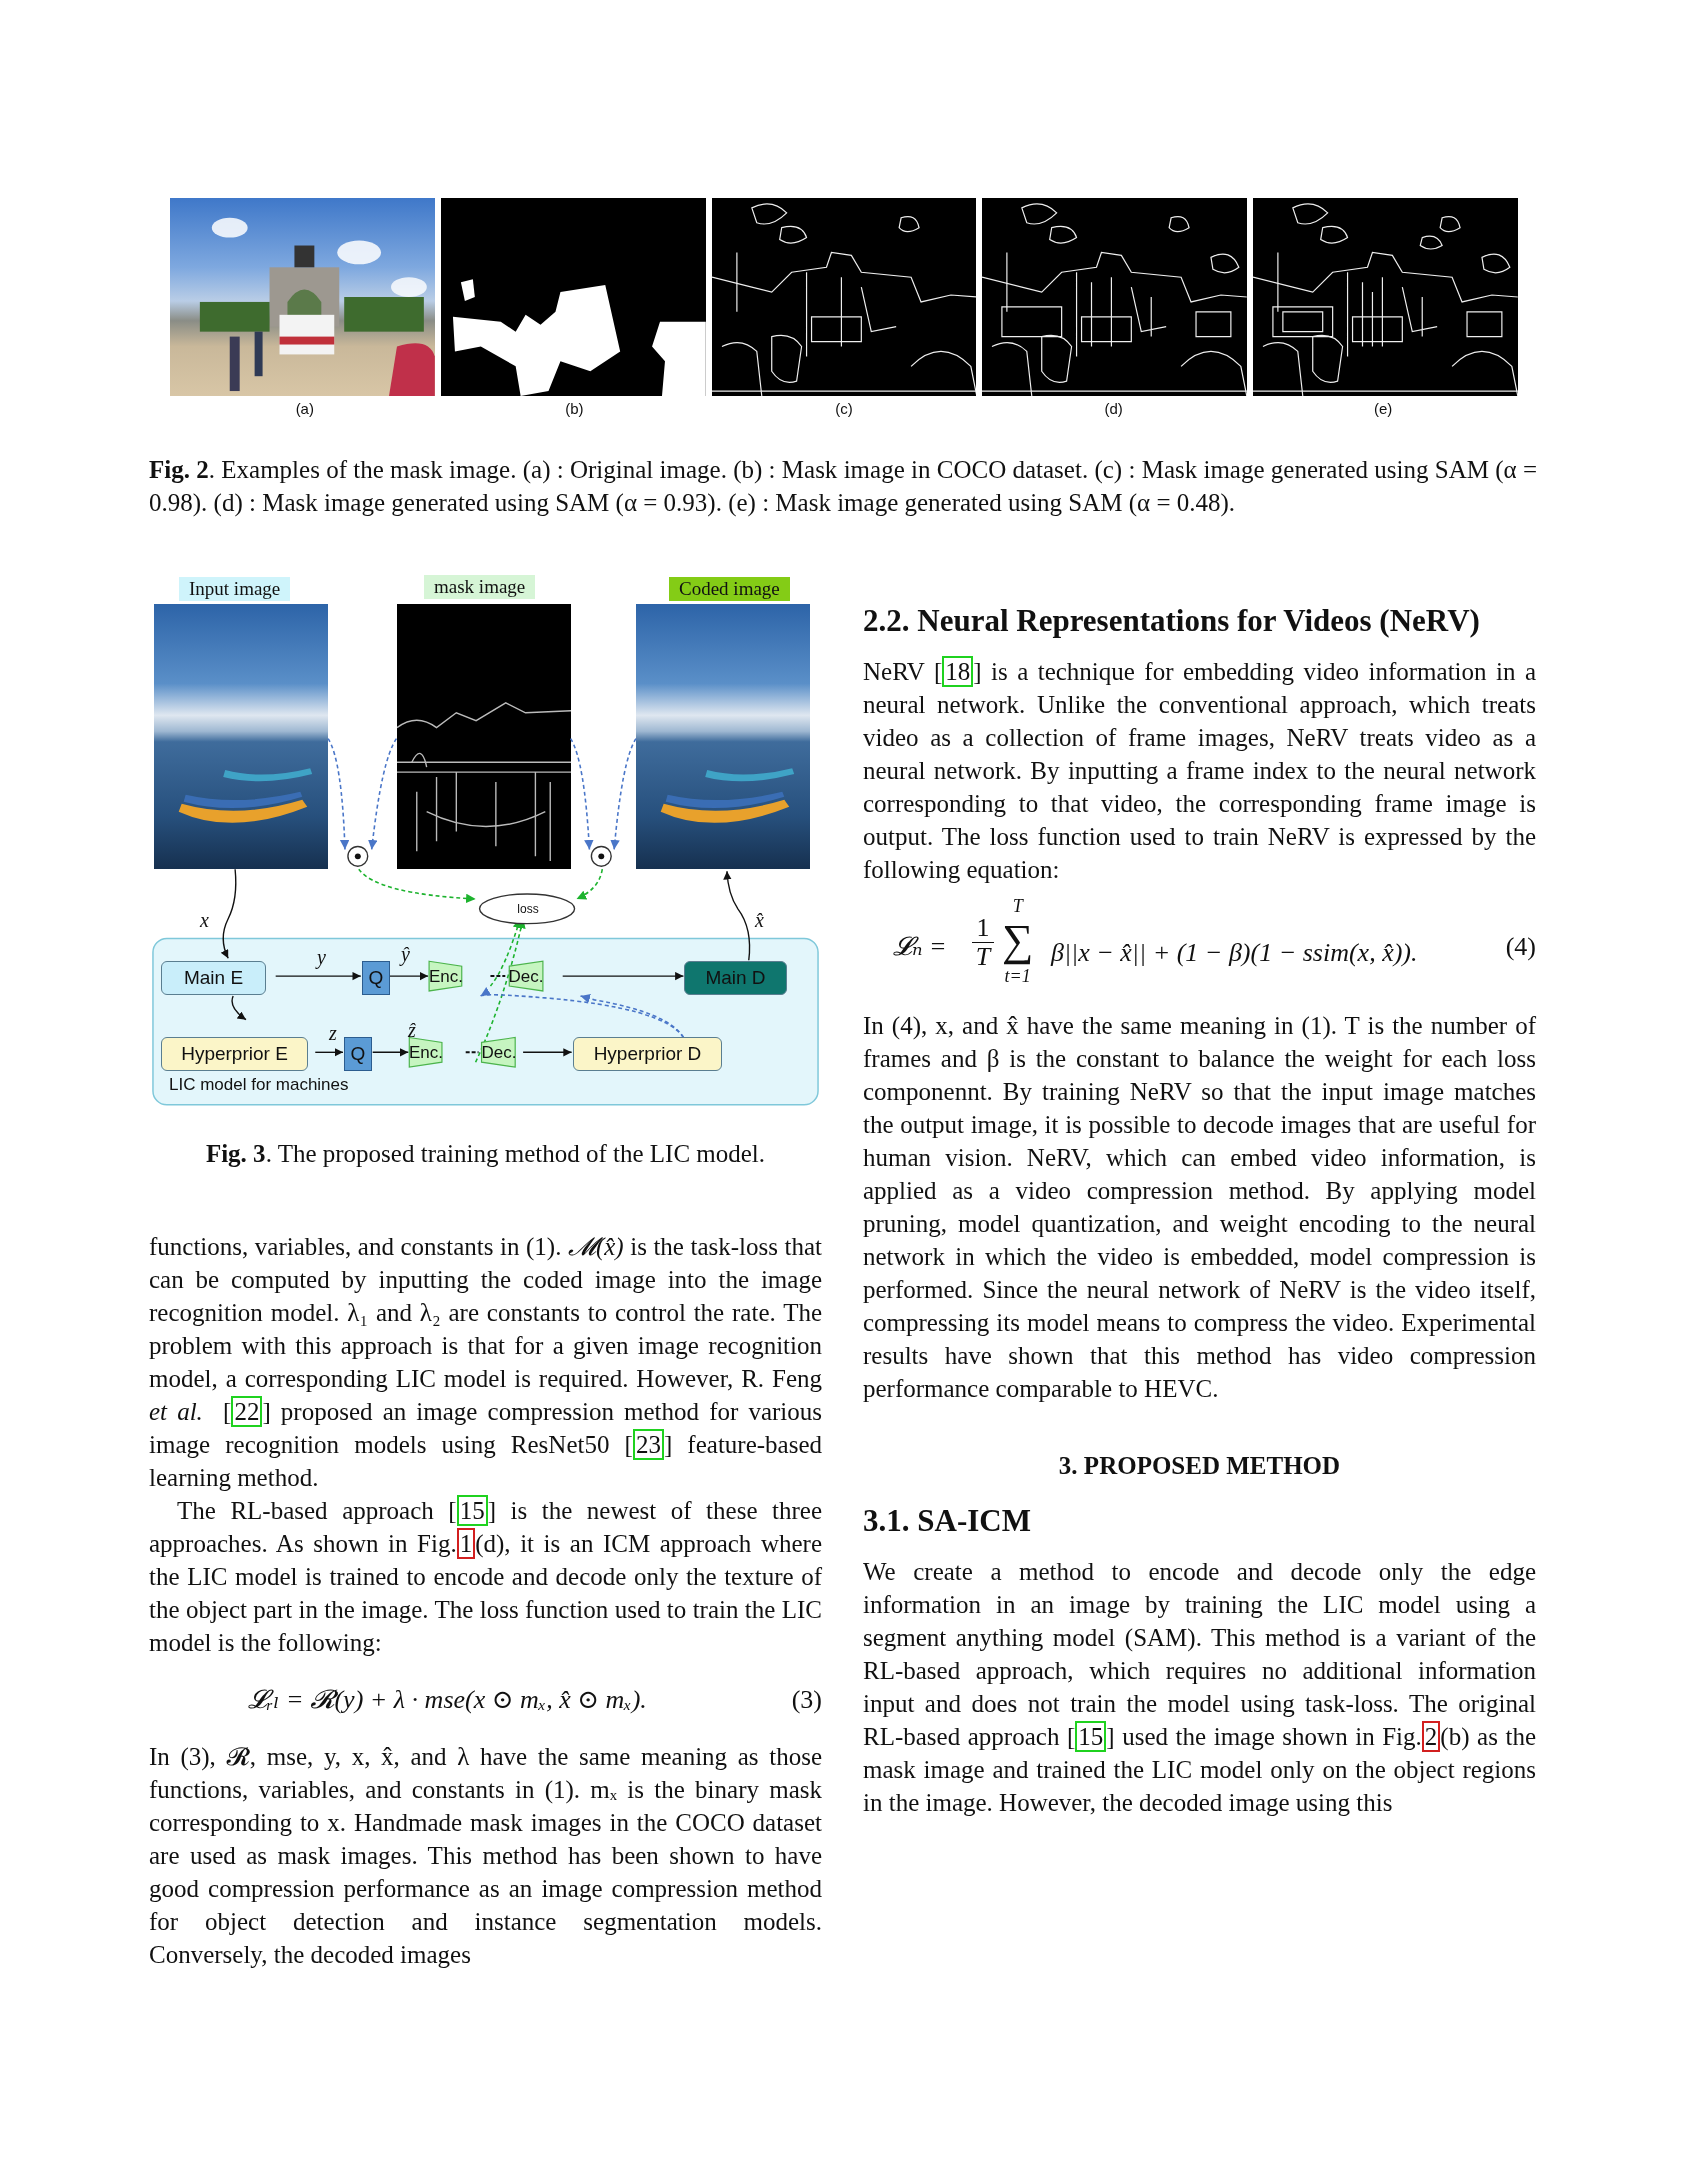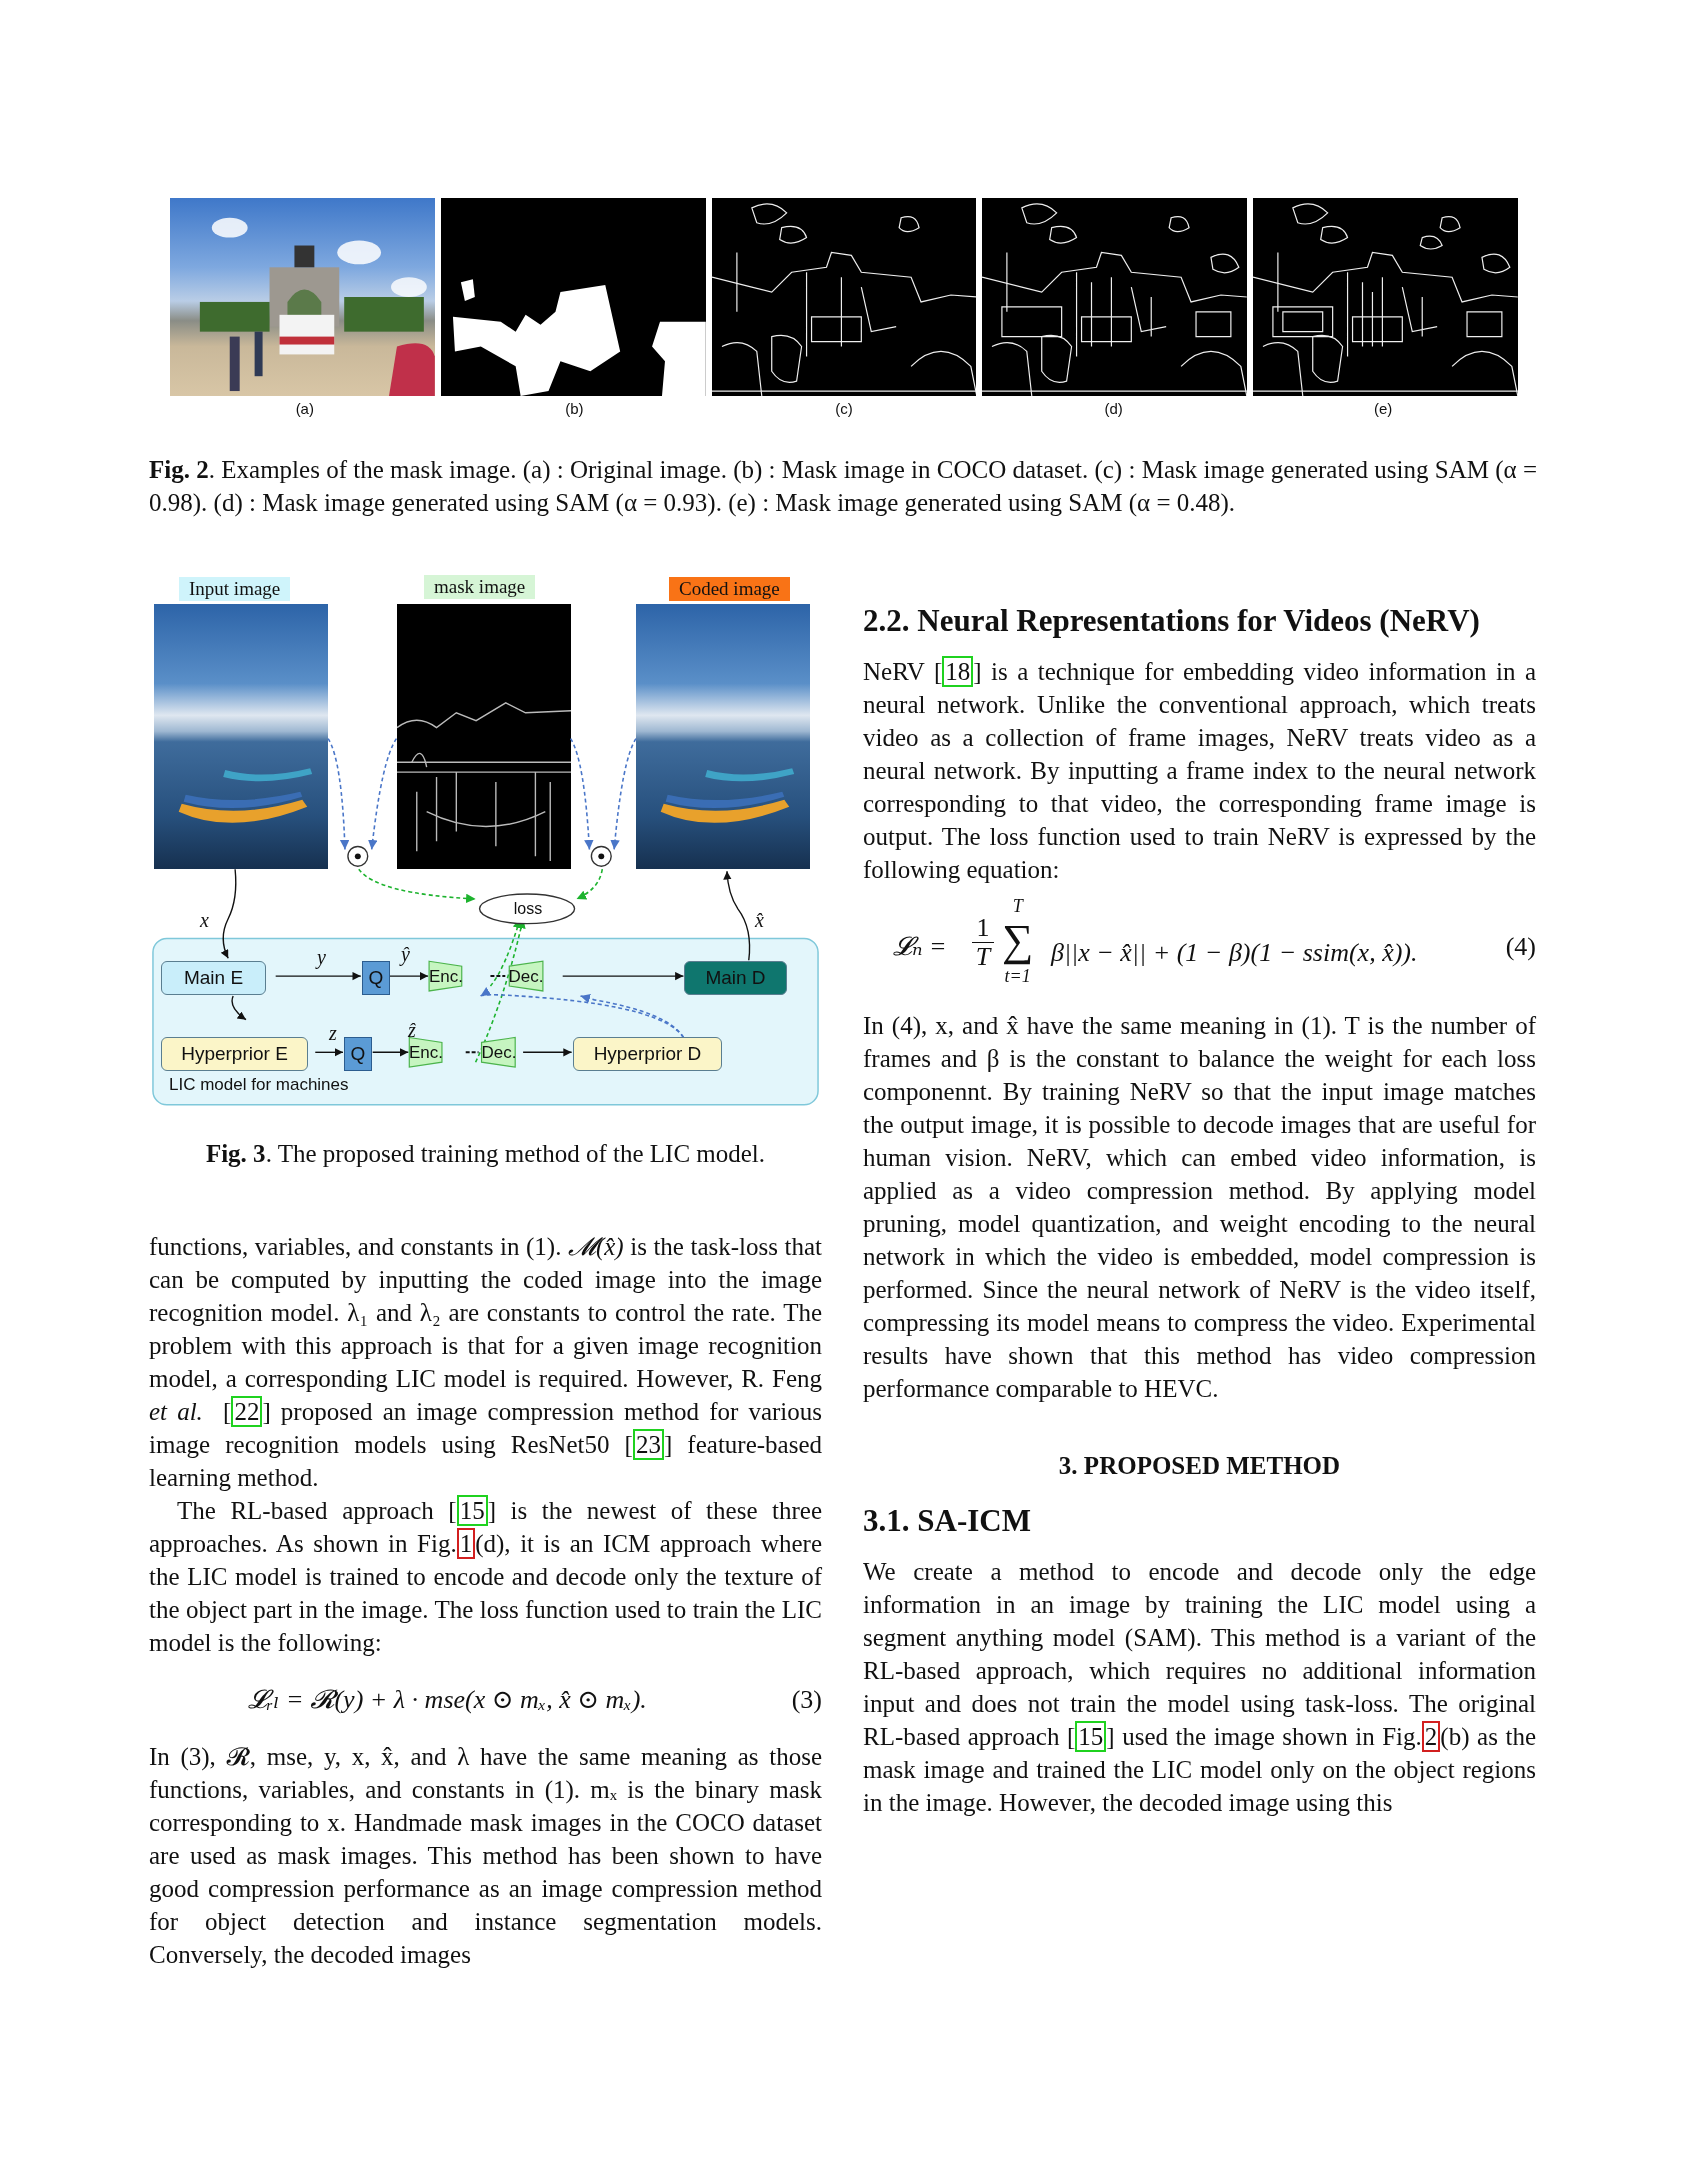--- a/index.html
+++ b/index.html
@@ -115,21 +115,21 @@
   <span>(d)</span>
   <span>(e)</span>
 </div>
 <div class="abs caption" style="left:149px;top:453px;width:1388px;text-align:justify;">
   <b>Fig. 2</b><span>. Examples of the mask image. (a) : Original image. (b) : Mask image in COCO dataset. (c) : Mask image generated using SAM (α = 0.98). (d) : Mask image generated using SAM (α = 0.93). (e) : Mask image generated using SAM (α = 0.48).</span>
 </div>
 
 <div class="abs diag">
   <div class="tag" style="left:30px;top:5px;background:#cff4fb;">Input image</div>
   <div class="tag" style="left:275px;top:3px;background:#d6f5d6;">mask image</div>
-  <div class="tag" style="left:520px;top:5px;background:#f97316;">Coded image</div>
+  <div class="tag" style="left:520px;top:5px;background:#84cc16;">Coded image</div>
 
   <div class="photo" style="left:5px;top:32px;width:174px;height:265px;background:linear-gradient(180deg,#2d64a8 0%,#5a8fc8 30%,#dfe7f0 42%,#9fb8d2 48%,#3f6c9c 52%,#27507d 80%,#16304f 100%);">
     <svg width="174" height="265" viewBox="0 0 176 268">
         <path d="M25 210 Q80 235 155 205 L150 198 Q85 218 28 202Z" fill="#e8a12c"></path>
         <path d="M30 200 Q85 215 150 195 L148 190 Q85 205 32 193Z" fill="#3a6db4"></path>
         <path d="M70 175 Q110 185 160 172 L158 166 Q110 178 72 168Z" fill="#3fa3c6"></path>
       </svg>
   </div>
   <div class="photo" style="left:248px;top:32px;width:174px;height:265px;background:#000;">
     <svg width="174" height="265" viewBox="0 0 176 268" fill="none" stroke="#bbb" stroke-width="1.4">
@@ -193,21 +193,21 @@
     <circle cx="457" cy="287" r="3" fill="#111"></circle>
 
     <ellipse cx="382" cy="340" rx="48" ry="15" fill="#fff" stroke="#333" stroke-width="1.4"></ellipse>
 
     <path d="M283 393 L316 398 L316 418 L283 423 Z" fill="#c6f5c0" stroke="#4cb44c" stroke-width="1.2"></path>
     <path d="M364 398 L398 393 L398 423 L364 418 Z" fill="#c6f5c0" stroke="#4cb44c" stroke-width="1.2"></path>
     <path d="M263 470 L296 475 L296 495 L263 500 Z" fill="#c6f5c0" stroke="#4cb44c" stroke-width="1.2"></path>
     <path d="M336 475 L370 470 L370 500 L336 495 Z" fill="#c6f5c0" stroke="#4cb44c" stroke-width="1.2"></path>
   </svg>
 
-  <div class="nd" style="left:364px;top:327px;width:30px;height:20px;font-size:16px;">loss</div>
+  <div class="nd" style="left:364px;top:327px;width:30px;height:20px;font-size:12px;">loss</div>
   <div class="abs m" style="left:51px;top:337px;font-size:20px;">x</div>
   <div class="abs m" style="left:606px;top:337px;font-size:20px;">x̂</div>
   <div class="abs m" style="left:168px;top:374px;font-size:20px;">y</div>
   <div class="abs m" style="left:252px;top:371px;font-size:20px;">ŷ</div>
   <div class="abs m" style="left:180px;top:450px;font-size:20px;">z</div>
   <div class="abs m" style="left:259px;top:447px;font-size:20px;">ẑ</div>
 
   <div class="nd" style="left:12px;top:389px;width:105px;height:34px;background:#c9eefa;border:1.5px solid #5a7e90;border-radius:6px;">Main E</div>
   <div class="nd" style="left:213px;top:389px;width:28px;height:34px;background:#5b9bd5;border:1.5px solid #2c5d8f;">Q</div>
   <div class="nd" style="left:280px;top:394px;width:34px;height:22px;font-size:17px;">Enc.</div>

